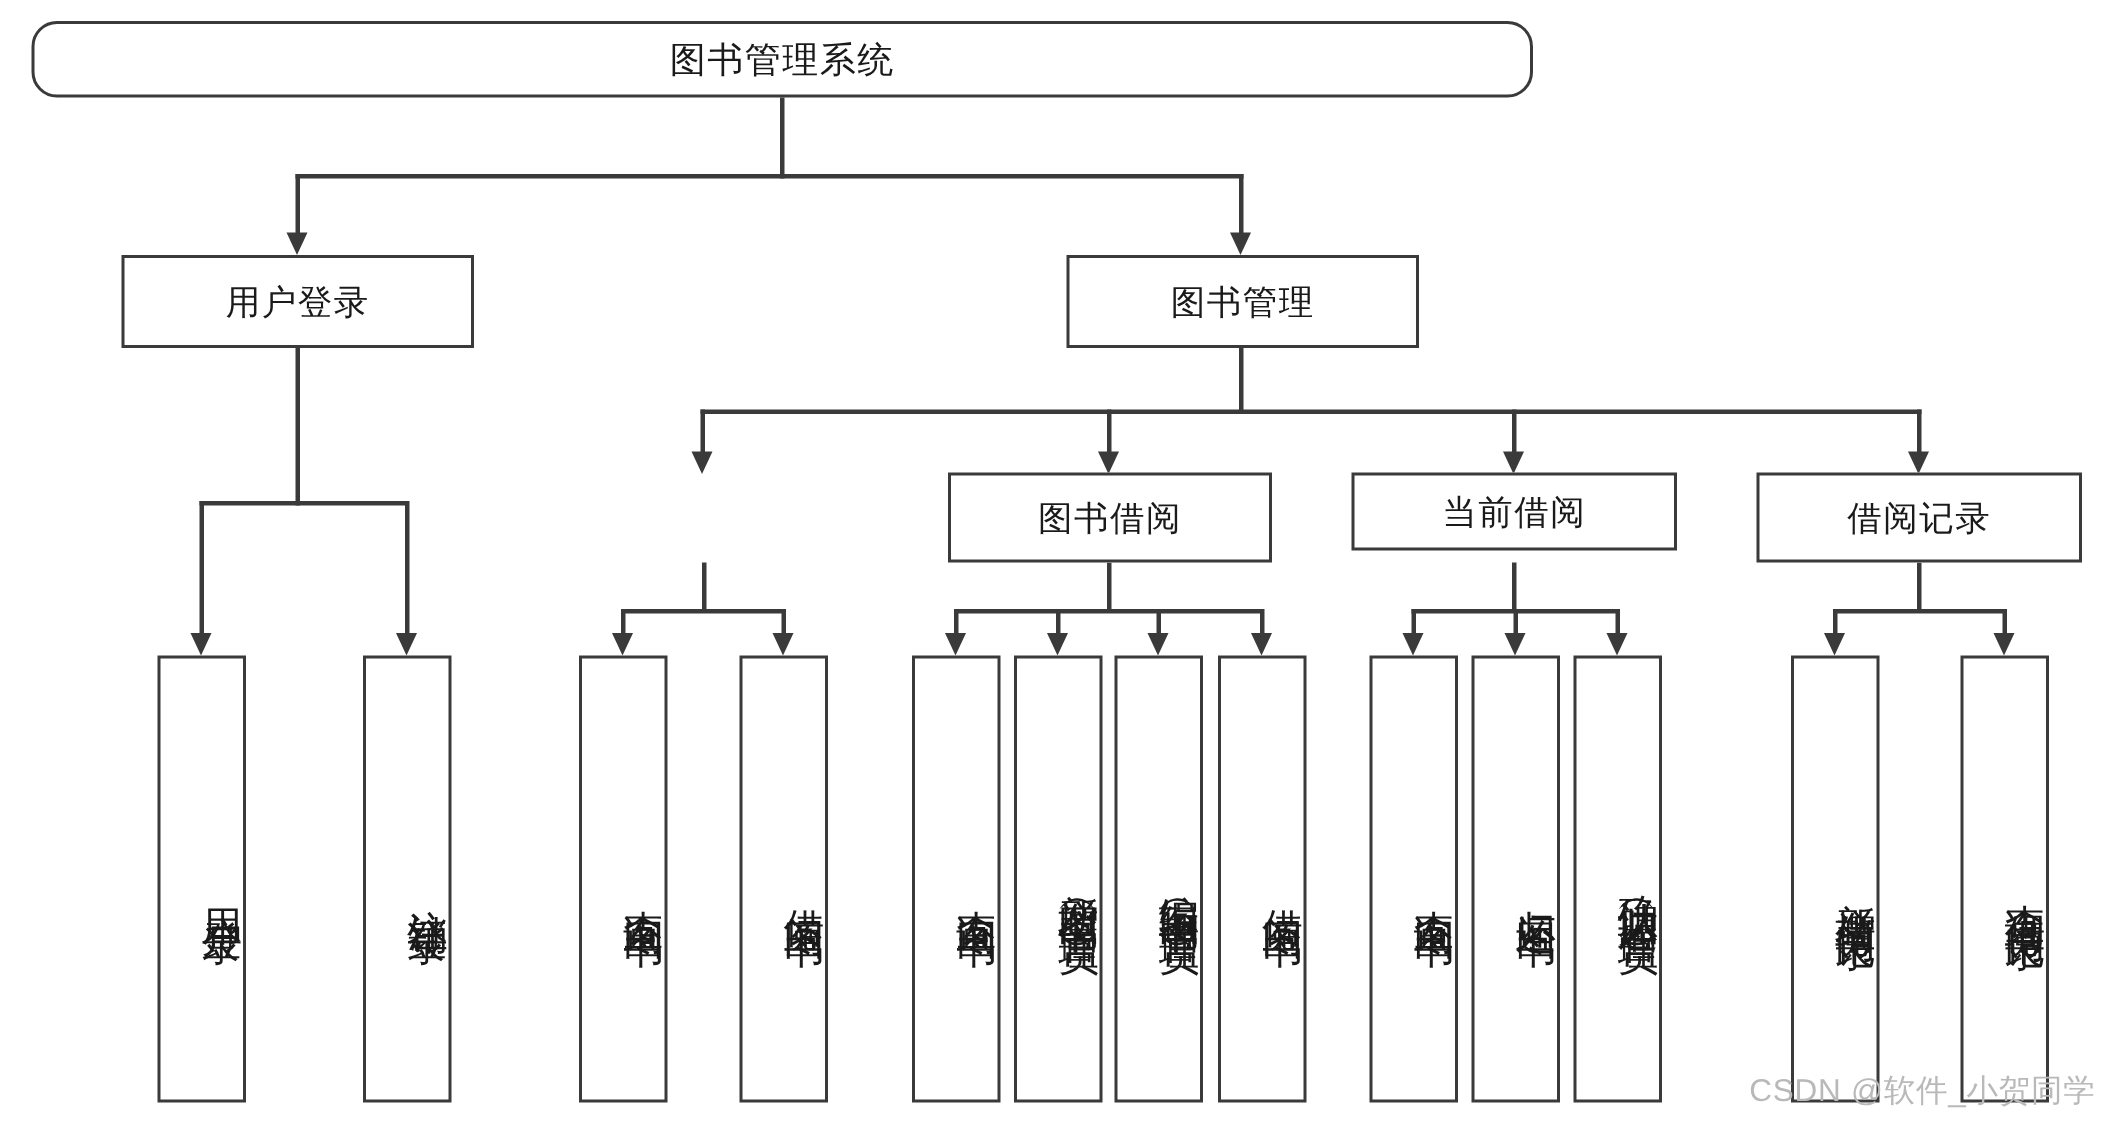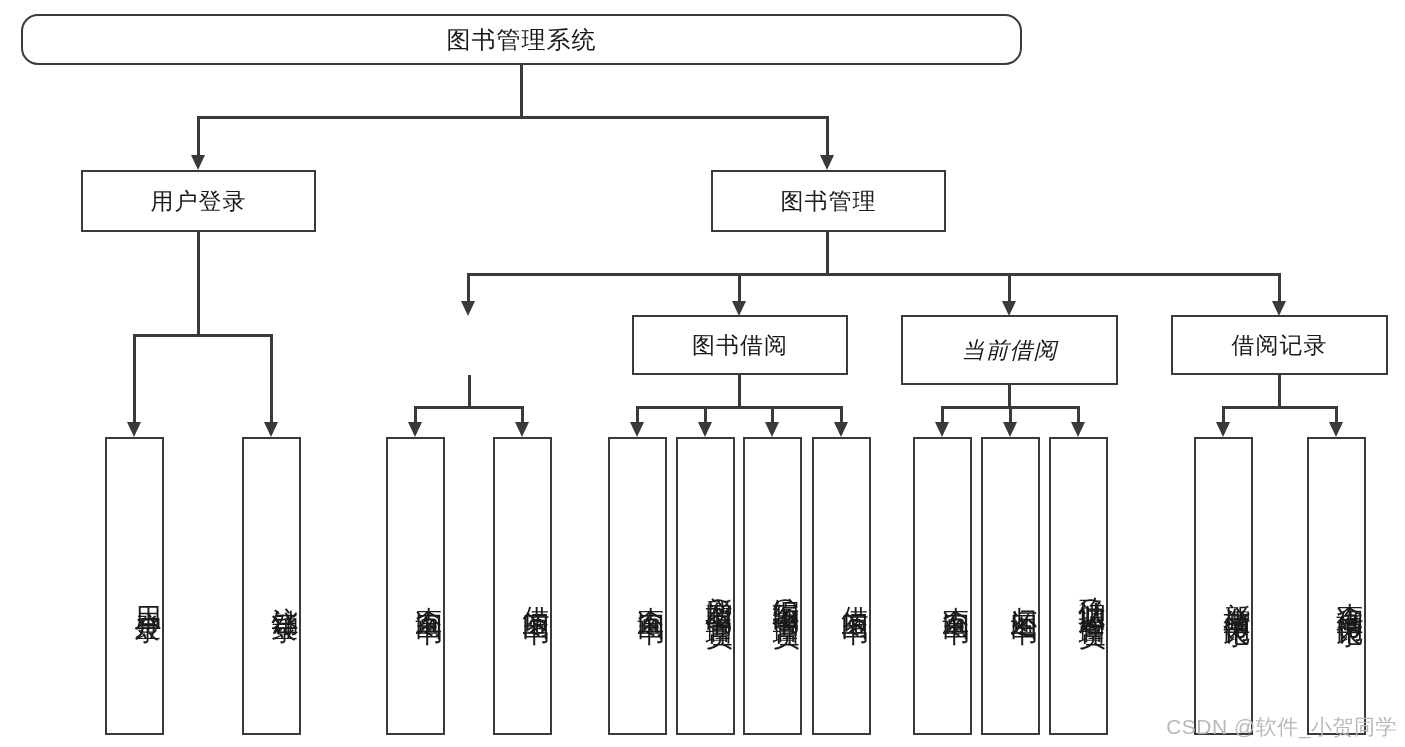--- a/index.html
+++ b/index.html
@@ -97,21 +97,21 @@
   <div class="ln ln-v" style="left:467px;top:273px;width:3px;height:30px;"></div>
   <div class="arrow" style="left:461px;top:301px;"></div>
   <div class="ln ln-v" style="left:738px;top:273px;width:3px;height:30px;"></div>
   <div class="arrow" style="left:732px;top:301px;"></div>
   <div class="ln ln-v" style="left:1008px;top:273px;width:3px;height:30px;"></div>
   <div class="arrow" style="left:1002px;top:301px;"></div>
   <div class="ln ln-v" style="left:1278px;top:273px;width:3px;height:30px;"></div>
   <div class="arrow" style="left:1272px;top:301px;"></div>
 
   <div class="node node-h" style="left:632px;top:315px;width:216px;height:60px;">图书借阅</div>
-  <div class="node node-h" style="left:901px;top:315px;width:217px;height:70px;font-style:italic;">当前借阅</div>
+  <div class="node node-h" style="left:901px;top:315px;width:217px;height:52px;">当前借阅</div>
   <div class="node node-h" style="left:1171px;top:315px;width:217px;height:60px;">借阅记录</div>
 
   <div class="ln ln-v" style="left:468px;top:375px;width:3px;height:33px;"></div>
   <div class="ln ln-h" style="left:414px;top:406px;width:110px;height:3px;"></div>
   <div class="ln ln-v" style="left:414px;top:406px;width:3px;height:18px;"></div>
   <div class="arrow" style="left:408px;top:422px;"></div>
   <div class="ln ln-v" style="left:521px;top:406px;width:3px;height:18px;"></div>
   <div class="arrow" style="left:515px;top:422px;"></div>
 
   <div class="ln ln-v" style="left:738px;top:375px;width:3px;height:33px;"></div>

